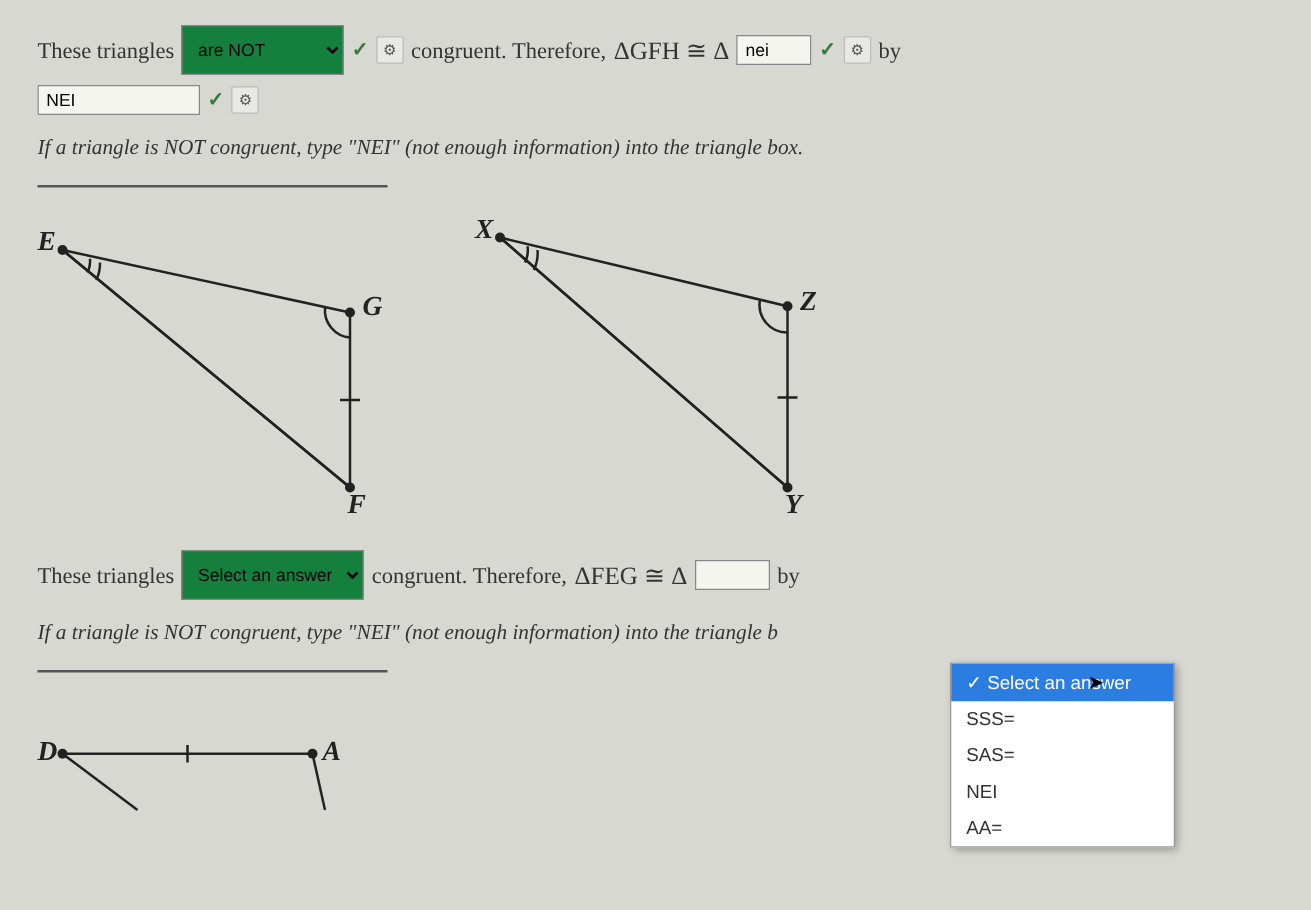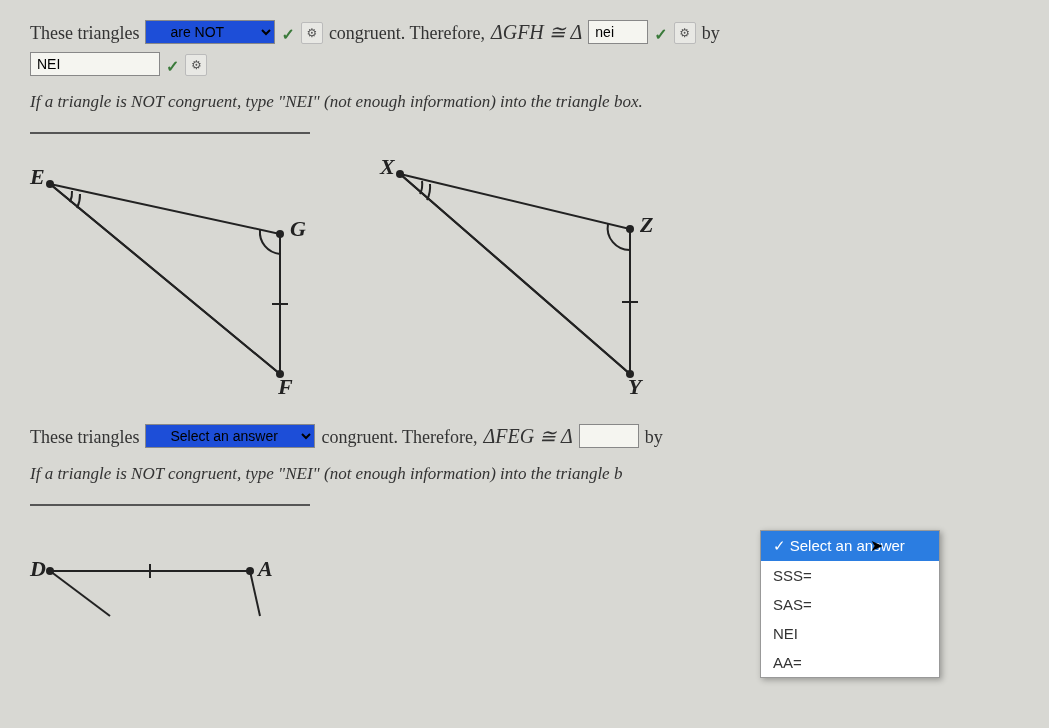--- a/index.html
+++ b/index.html
@@ -5,48 +5,48 @@
     * { box-sizing: border-box; margin: 0; padding: 0; }
     body {
       font-family: Georgia, 'Times New Roman', serif;
       background: #d8d8d3;
       padding: 20px 30px;
       color: #333;
       width: 1049px;
       height: 728px;
       position: relative;
     }
-    .row { display: flex; align-items: flex-end; gap: 6px; flex-wrap: wrap; margin-bottom: 8px; }
+    .row { display: flex; align-items: center; gap: 6px; flex-wrap: wrap; margin-bottom: 8px; }
     .text-label { font-size: 18px; color: #333; }
     .italic-hint { font-style: italic; font-size: 17px; color: #333; margin-top: 16px; margin-bottom: 20px; }
     select.answer-select {
       font-family: Arial, sans-serif;
       font-size: 14px;
-      padding: 2px 20px;
+      padding: 2px 8px;
       border: 1px solid #888;
-      background: #1d4ed8;
-      height: 24px;
+      background: #15803d;
+      height: 40px;
       min-width: 130px;
     }
     input.triangle-input {
       font-family: Arial, sans-serif;
       font-size: 14px;
       padding: 2px 6px;
       border: 1px solid #888;
       background: #f5f5f0;
       width: 60px;
       height: 24px;
     }
     .check-icon { color: #3a7a3a; font-size: 16px; font-weight: bold; }
     .sigma-icon { 
       display: inline-flex; align-items:center; justify-content:center;
       width:22px; height:22px; background:#e8e8e4; border:1px solid #bbb; border-radius:2px;
       font-size:12px; color:#555;
     }
-    .math { font-family: 'Times New Roman', serif; font-style: italic; font-size: 20px; }
+    .math { font-family: 'Times New Roman', serif; font-size: 20px; }
     hr.divider { border: none; border-top: 2px solid #555; width: 280px; margin: 10px 0 20px 0; }
     .figures { display: flex; gap: 60px; margin-bottom: 30px; }
     svg.tri { overflow: visible; }
     .vlabel { font-family: 'Times New Roman', serif; font-style: italic; font-size: 22px; font-weight: bold; fill: #222; }
     .dropdown-open {
       position: absolute;
       left: 760px;
       top: 530px;
       width: 180px;
       background: #fff;

